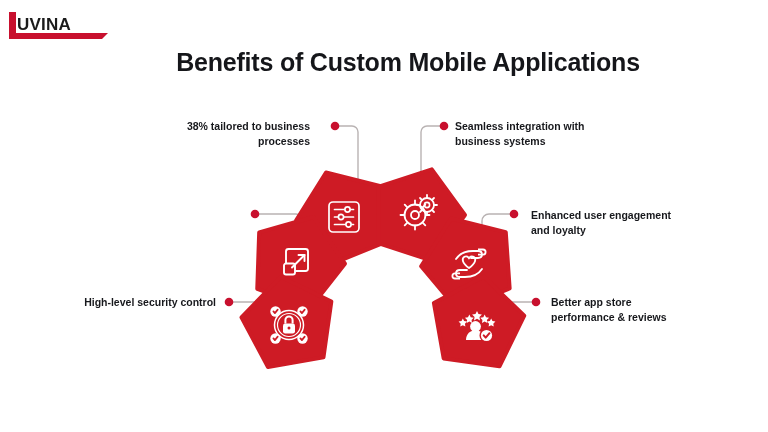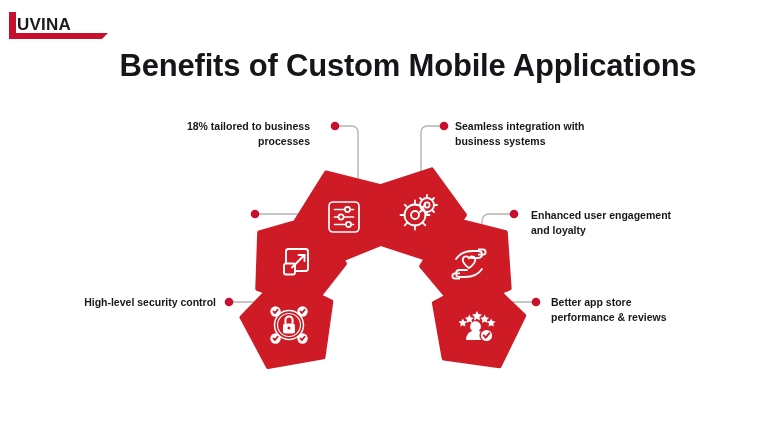--- a/index.html
+++ b/index.html
@@ -14,21 +14,21 @@
 
   
   #logo { position:absolute; left:8px; top:10px; width:110px; height:32px; }
   #logo svg { display:block; }
 
   
   #title {
     position:absolute;
     left:0; top:48px; width:768px;
     text-align:center;
-    font-size:31px;
+    font-size:25px;
     font-weight:bold;
     color:#15161a;
     letter-spacing:-0.2px;
     padding-left:48px;
   }
 
   
   #diagram { position:absolute; left:0; top:0; width:768px; height:432px; }
 
   
@@ -237,21 +237,21 @@
     <g>
       <g transform="translate(477,324) rotate(80)">
         <path d="M0,-48 L45.6,-14.8 L28.2,38.8 L-28.2,38.8 L-45.6,-14.8 Z" fill="#CE1B25" stroke="#CE1B25" stroke-width="4" stroke-linejoin="round"></path>
       </g>
       <g transform="translate(477,325)">
         <use href="#ic-user-stars"></use>
       </g>
     </g>
   </svg>
 
-  <div class="label right-align lbl-tailored">18% tailored to business
+  <div class="label right-align lbl-tailored">38% tailored to business
 processes</div>
 
   <div class="label left-align lbl-seamless">Seamless integration with
 business systems</div>
 
 
   <div class="label left-align lbl-enhanced">Enhanced user engagement
 and loyalty</div>
 
   <div class="label right-align lbl-security">High-level security control</div>

